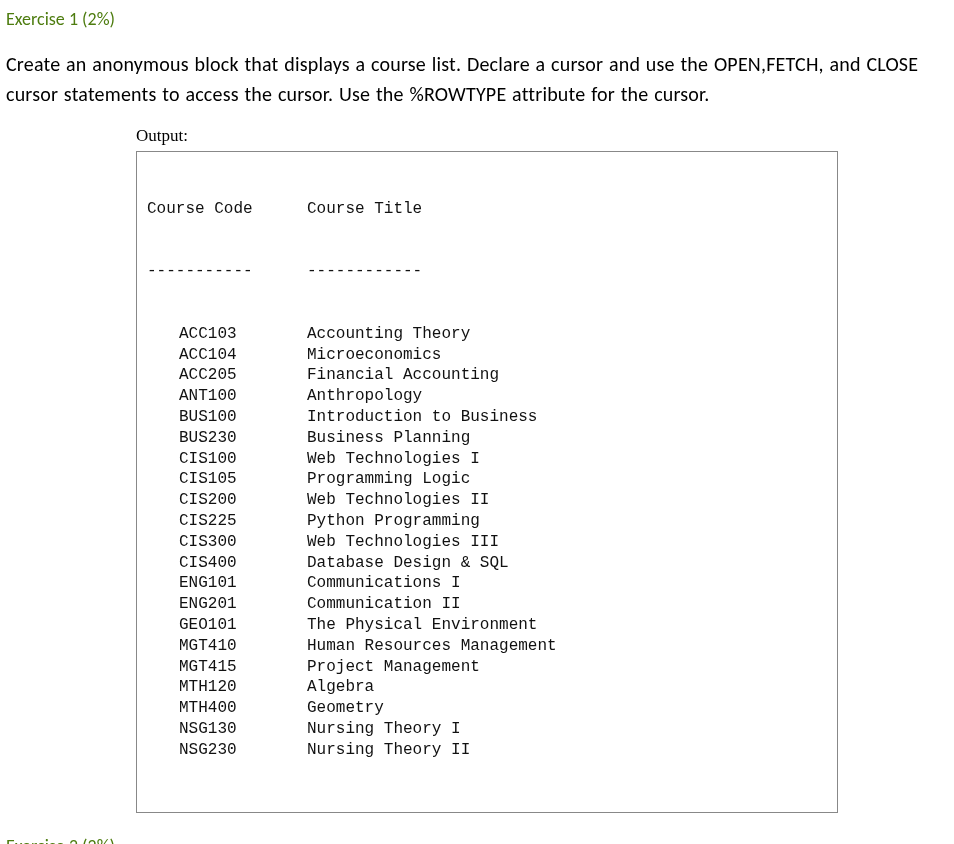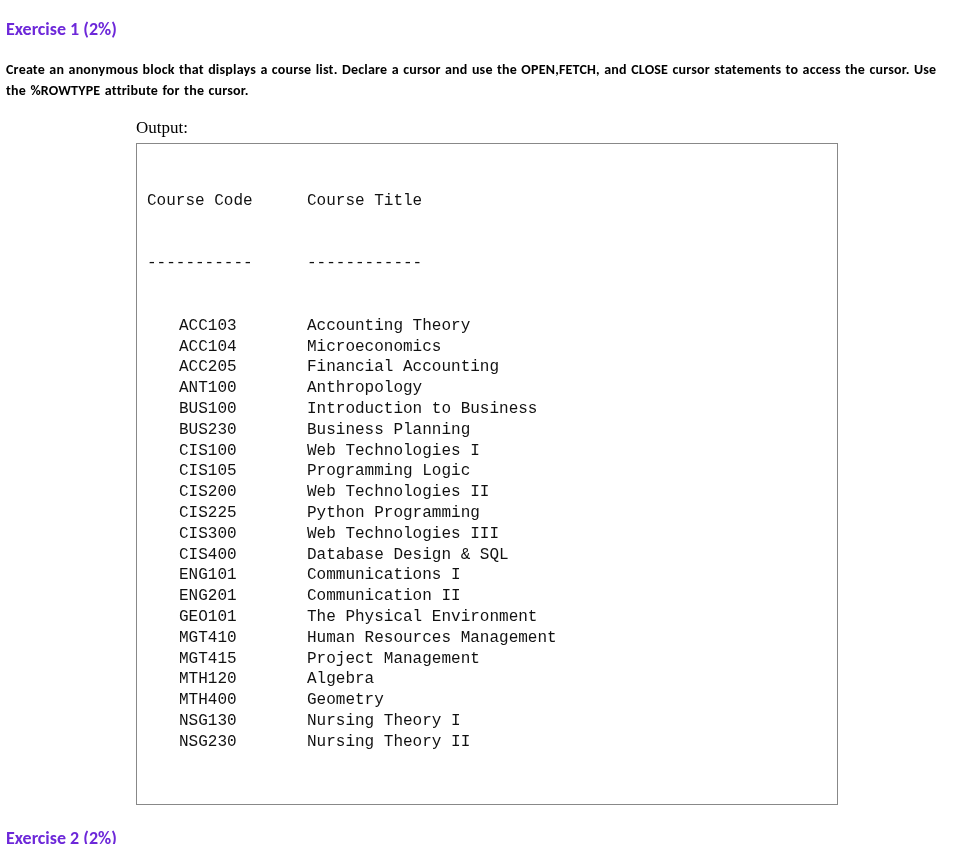--- a/index.html
+++ b/index.html
@@ -7,31 +7,30 @@
     font-size: 18px;
     color: #000;
     background: #fff;
     margin: 0;
     padding: 4px 6px;
     width: 954px;
     box-sizing: border-box;
     line-height: 1.5;
   }
   .exercise-heading {
-    color: #6d28d9;
-    font-weight: bold;
+    color: #4d7c0f;
+    font-weight: normal;
     font-size: 18px;
-    margin: 12px 0 10px 0;
+    margin: 2px 0 10px 0;
   }
   .exercise-text {
-    font-size: 14px;
+    font-size: 20px;
     margin: 16px 0 14px 0;
     letter-spacing: 0.2px;
     word-spacing: 1px;
-    font-weight: bold;
   }
   .output-block {
     margin-left: 130px;
     margin-right: 110px;
     margin-bottom: 20px;
   }
   .output-label {
     font-family: "Times New Roman", serif;
     font-size: 17px;
     margin-bottom: 2px;

